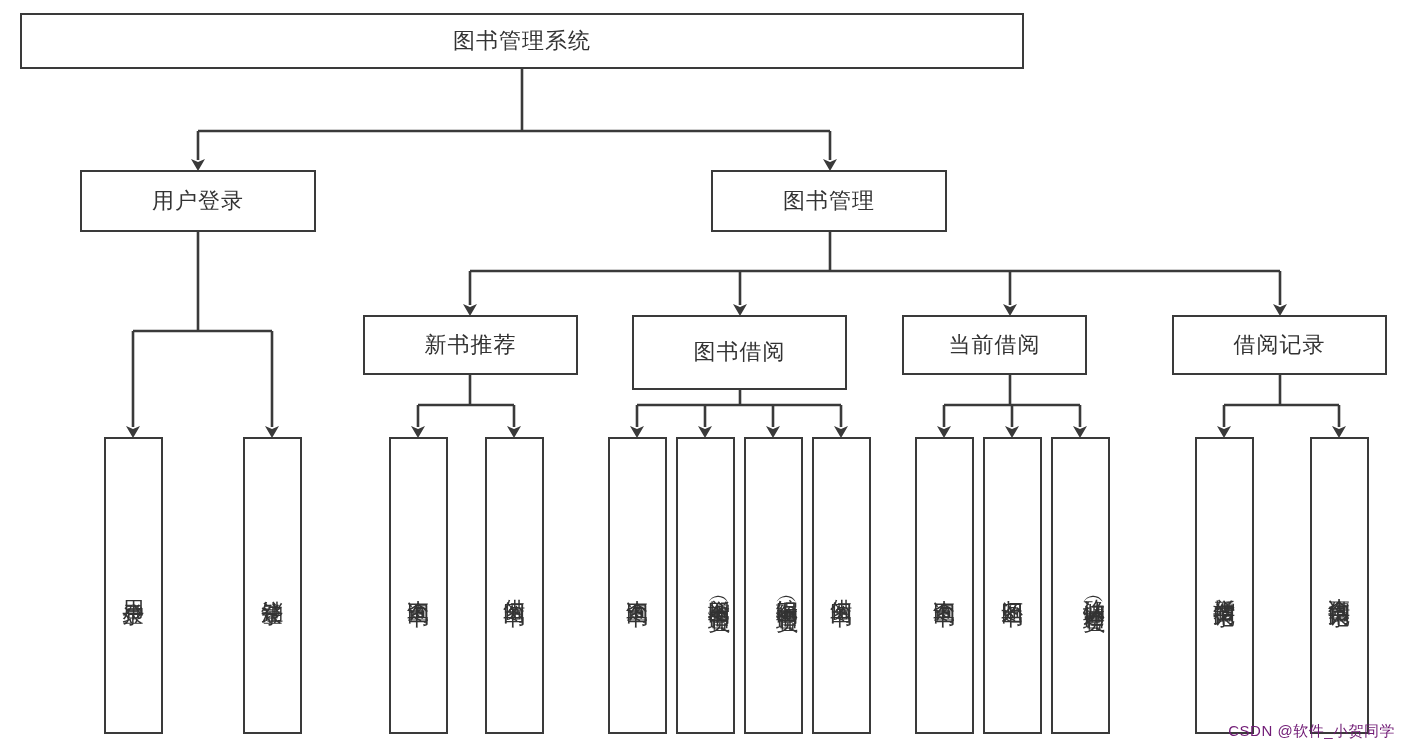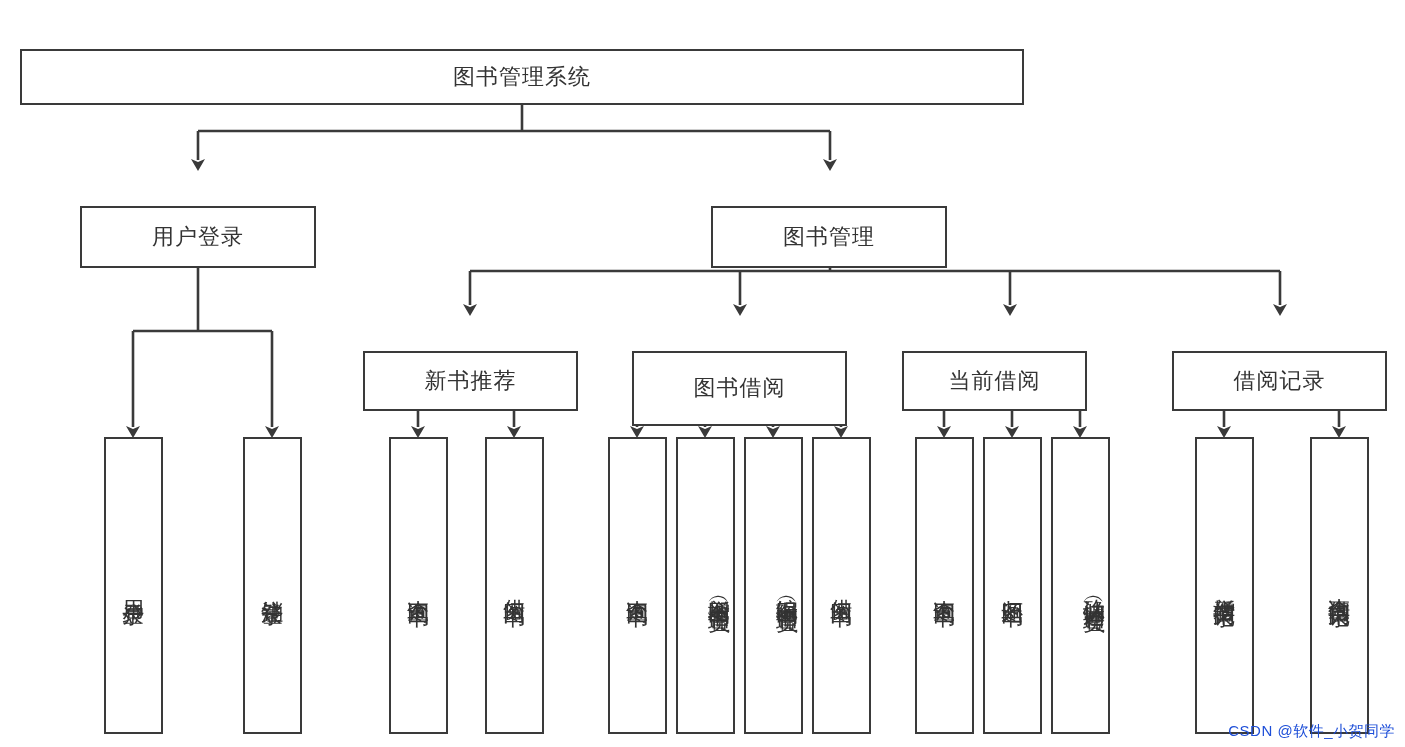--- a/index.html
+++ b/index.html
@@ -3,27 +3,27 @@
 <meta charset="utf-8">
 <style>
   html,body{margin:0;padding:0;background:#ffffff;}
   body{width:1405px;height:747px;overflow:hidden;
        font-family:"Liberation Sans","DejaVu Sans",sans-serif;}
   #diagram{position:relative;width:1405px;height:747px;background:#fff;}
   svg{position:absolute;left:0;top:0;}
   .node{position:absolute;box-sizing:border-box;background:#ffffff;
         border:2.5px solid #3a3a3a;display:flex;align-items:center;
         justify-content:center;color:#333333;}
-  .node.h{font-size:22px;line-height:1.2;letter-spacing:1px;margin-top:36px;}
+  .node.h{font-size:22px;line-height:1.2;letter-spacing:1px;}
   .node.v{writing-mode:vertical-rl;text-orientation:upright;
           font-size:22px;line-height:1.25;letter-spacing:2px;
           align-items:flex-start;justify-content:center;padding-top:8px;}
   .node.v.center{align-items:center;padding-top:0;}
   #watermark{position:absolute;right:10px;bottom:6px;font-size:15px;
-             color:#1d4ed8;letter-spacing:0.5px;pointer-events:none;
+             color:#701a75;letter-spacing:0.5px;pointer-events:none;
              white-space:nowrap;}
 </style>
 </head>
 <body>
 
 <div id="diagram">
 
   <svg width="1405" height="747">
     <defs>
       <marker id="arrow" viewBox="0 0 12 14" refX="1" refY="7" markerWidth="12" markerHeight="14" orient="auto-start-reverse" markerUnits="userSpaceOnUse">

